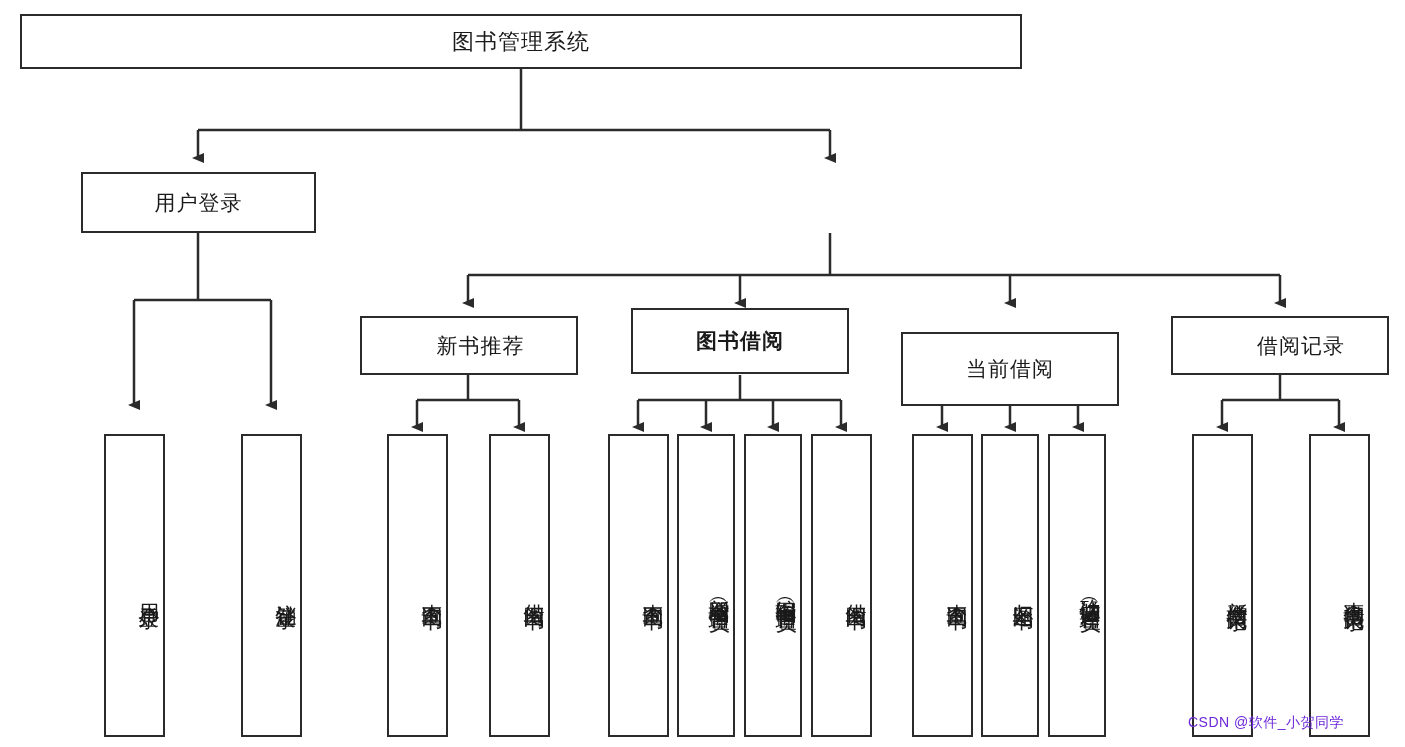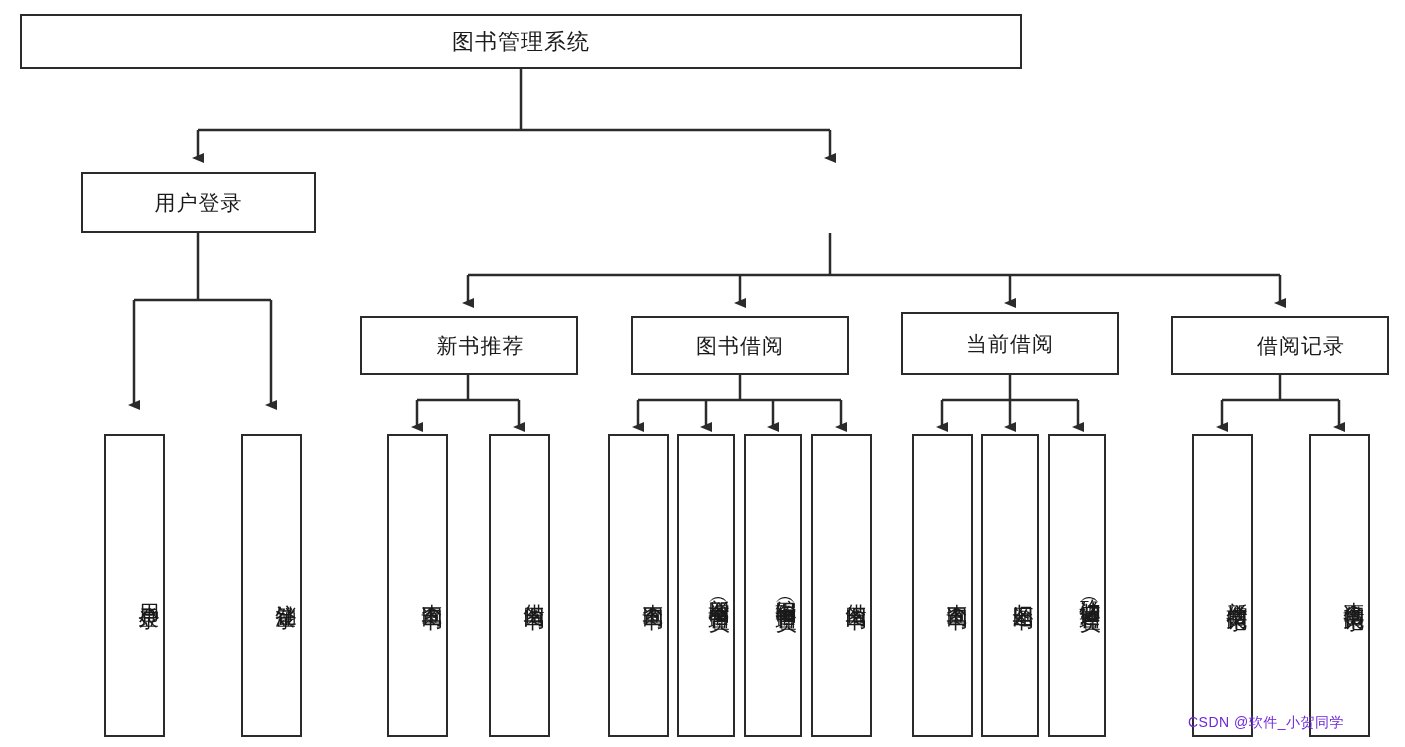--- a/index.html
+++ b/index.html
@@ -128,24 +128,24 @@
     <span>图书管理系统</span>
   </div>
 
   <div class="node horiz" style="left:81px; top:172px; width:235px; height:61px;">
     <span>用户登录</span>
   </div>
 
   <div class="node horiz" style="left:360px; top:316px; width:218px; height:59px;padding-left:23px;">
     <span>新书推荐</span>
   </div>
-  <div class="node horiz" style="left:631px; top:316px; width:218px; height:59px;">
+  <div class="node horiz" style="left:631px; top:308px; width:218px; height:66px;font-weight:bold;">
     <span>图书借阅</span>
   </div>
-  <div class="node horiz" style="left:901px; top:312px; width:218px; height:63px;text-align:center;">
+  <div class="node horiz" style="left:901px; top:332px; width:218px; height:74px;text-align:center;">
     <span>当前借阅</span>
   </div>
   <div class="node horiz" style="left:1171px; top:316px; width:218px; height:59px;padding-left:42px;">
     <span>借阅记录</span>
   </div>
 
   <div class="node vert mid" style="left:104px; top:434px; width:61px; height:303px;">
     <span class="vlabel">用户登录</span>
   </div>
   <div class="node vert mid" style="left:241px; top:434px; width:61px; height:303px;">

